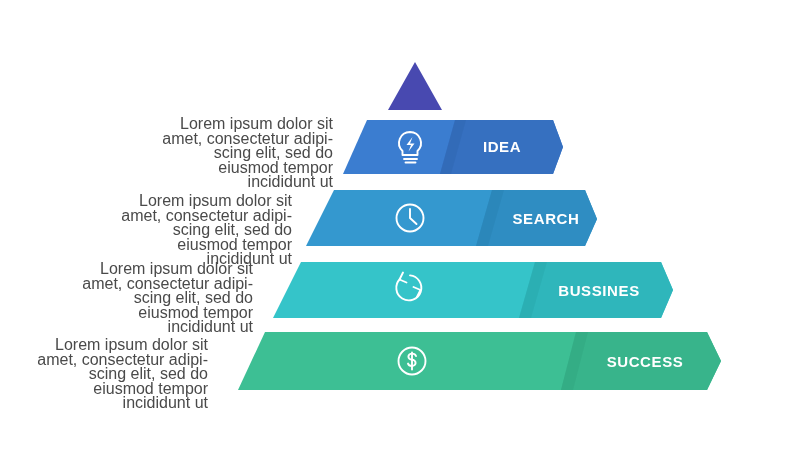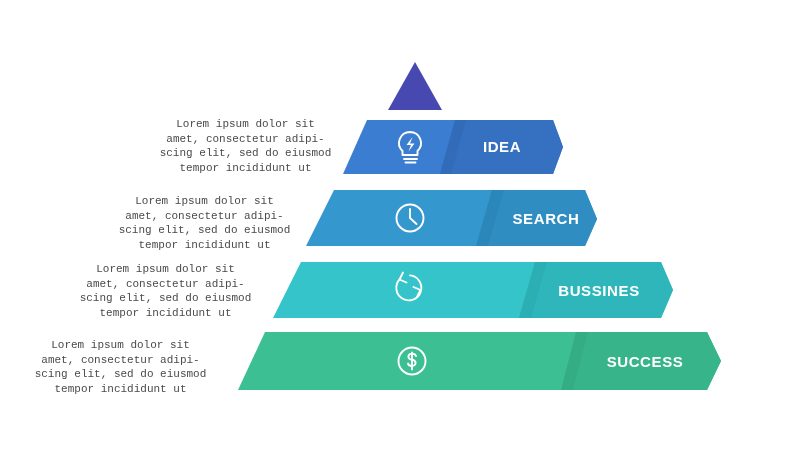--- a/index.html
+++ b/index.html
@@ -16,24 +16,24 @@
   }
   #infographic {
     position: absolute;
     left: 0;
     top: 0;
     width: 800px;
     height: 450px;
   }
   .desc-text {
     position: absolute;
-    text-align: center;
+    text-align: right;
     color: #4a4a4a;
-    font-family: Liberation Mono, monospace;
-    font-size: 11px;
+    font-family: Liberation Sans, sans-serif;
+    font-size: 16px;
     line-height: 14.5px;
     width: 175px;
   }
   svg.band-layer {
     position: absolute;
     left: 0;
     top: 0;
     width: 800px;
     height: 450px;
     overflow: visible;

